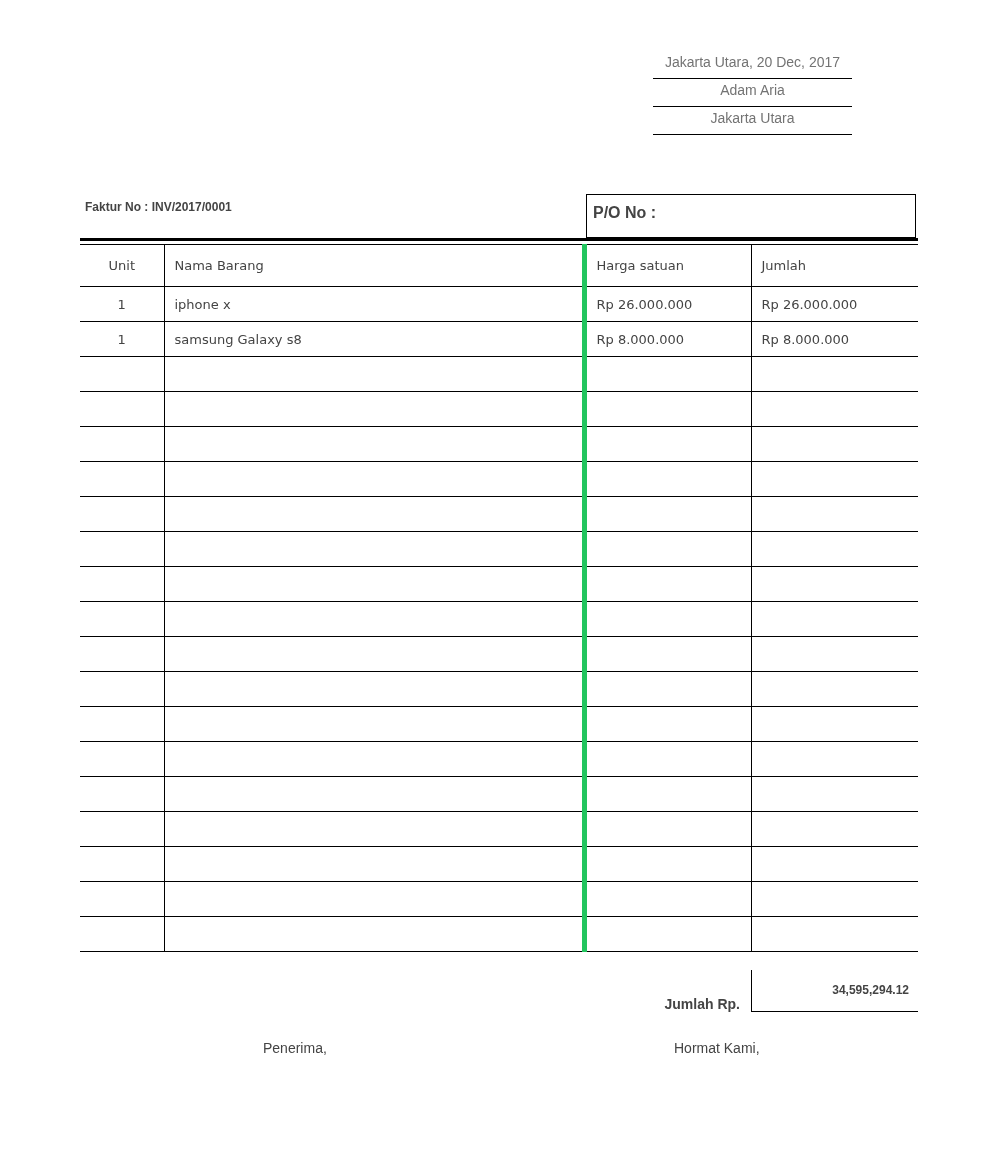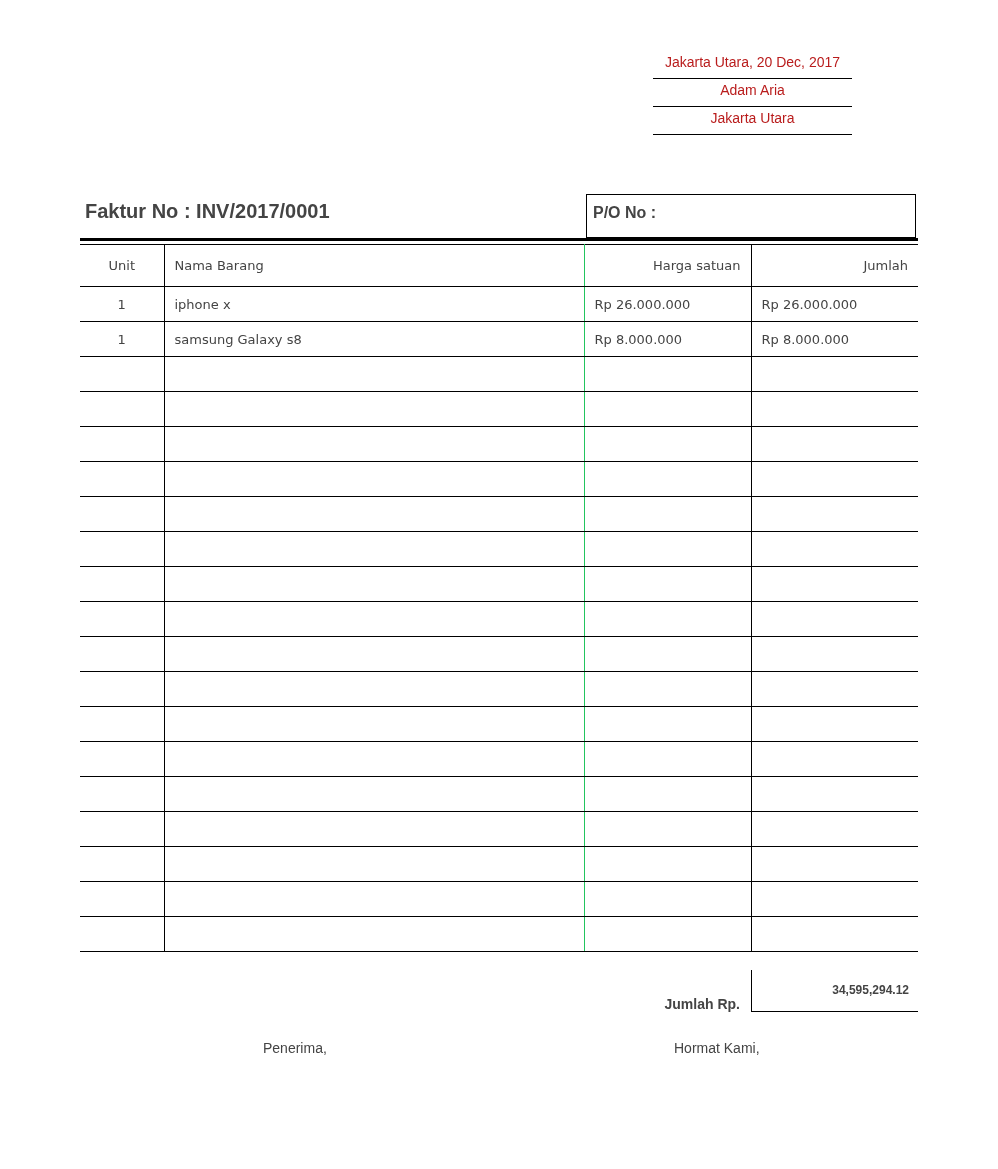--- a/index.html
+++ b/index.html
@@ -1,29 +1,29 @@
 <!DOCTYPE html>
 <html><head>
 <meta charset="utf-8">
 <style>
   html, body { margin: 0; padding: 0; background: #ffffff; }
   body { width: 998px; height: 1169px; position: relative; font-family: "Liberation Sans", sans-serif; color: #333333; }
-  .hdr-line { position: absolute; left: 653px; width: 199px; text-align: center; font-size: 14px; color: #b91c1c; border-bottom: 1px solid #000; height: 27px; line-height: 23px; }
-  .faktur { position: absolute; left: 85px; top: 200px; font-size: 20px; font-weight: bold; color: #444; }
+  .hdr-line { position: absolute; left: 653px; width: 199px; text-align: center; font-size: 14px; color: #737373; border-bottom: 1px solid #000; height: 27px; line-height: 23px; }
+  .faktur { position: absolute; left: 85px; top: 200px; font-size: 12px; font-weight: bold; color: #444; }
   .po-box { position: absolute; left: 586px; top: 194px; width: 330px; height: 44px; border: 1px solid #000; box-sizing: border-box; }
   .po-box span { position: absolute; left: 6px; top: 9px; font-size: 16px; font-weight: bold; color: #444; }
   .thick { position: absolute; left: 80px; top: 238px; width: 838px; height: 3px; background: #000; }
   table.items { position: absolute; left: 80px; top: 244px; width: 838px; border-collapse: collapse; table-layout: fixed; font-family: "DejaVu Sans", sans-serif; font-size: 13px; color: #444; }
   table.items th, table.items td { border-top: 1px solid #000; border-bottom: 1px solid #000; padding: 0 10px; height: 35px; box-sizing: border-box; }
   table.items th { height: 42px; font-weight: normal; }
   table.items .c1 { width: 84px; text-align: center; border-right: 1px solid #000; }
-  table.items .c2 { width: 420px; text-align: left; border-right: 1px solid #22c55e; }
+  table.items .c2 { width: 420px; text-align: left; border-right: 5px solid #22c55e; }
   table.items .c3 { width: 167px; text-align: left; border-right: 1px solid #000; }
   table.items .c4 { width: 167px; text-align: left; }
-  table.items th.c3, table.items th.c4 { text-align: right; }
+  table.items th.c3, table.items th.c4 { text-align: left; }
   .total-label { position: absolute; left: 600px; top: 984px; width: 140px; text-align: right; font-size: 14px; font-weight: bold; color: #444; margin-top: 12px; }
   .total-box { position: absolute; left: 751px; top: 970px; width: 167px; height: 42px; border-left: 1px solid #000; border-bottom: 1px solid #000; box-sizing: border-box; }
   .total-box span { position: absolute; right: 9px; top: 13px; font-size: 12px; font-weight: bold; color: #444; }
   .sign { position: absolute; top: 1040px; font-size: 14px; color: #444; }
 </style>
 </head>
 <body>
 
 <div class="hdr-line" style="top:51px;">Jakarta Utara, 20 Dec, 2017</div>
 <div class="hdr-line" style="top:79px;">Adam Aria</div>

